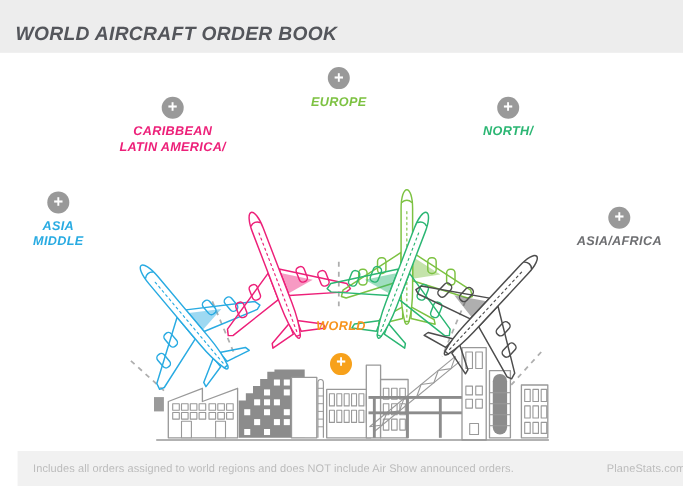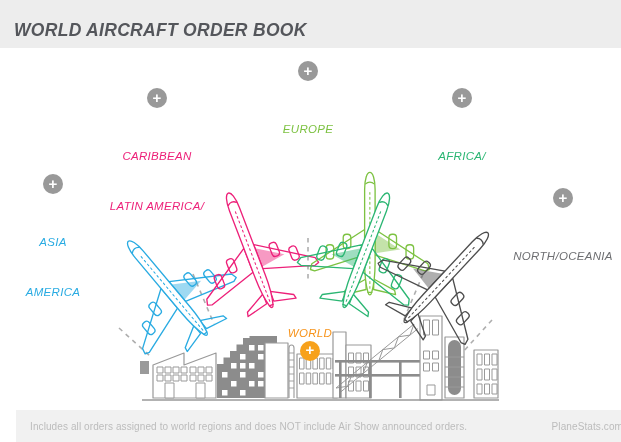--- a/index.html
+++ b/index.html
@@ -29,35 +29,35 @@
   .plane-eu  {left:246px;top:54px;}
   .plane-af  {left:384px;top:97px; transform:scaleX(-1) rotate(-21deg);}
   .plane-as  {left:472px;top:157px;transform:scaleX(-1) rotate(-43deg);}
   
   .region{
     position:absolute;display:flex;flex-direction:column;align-items:center;
     gap:6px;text-align:center;
   }
   .region .labels{display:flex;flex-direction:column;}
   .region .labels span{
-    display:block;font-size:11.5px;font-weight:normal;font-style:italic;
-    line-height:1.2;letter-spacing:.3px;white-space:nowrap;margin-top:36px;
+    display:block;font-size:11.5px;font-weight:bold;font-style:italic;
+    line-height:1.2;letter-spacing:.3px;white-space:nowrap;
   }
   .plus{
     width:20px;height:20px;border-radius:50%;border:none;padding:0 0 2px 0;
     color:#fff;font-size:15px;font-weight:bold;line-height:1;
     display:flex;align-items:center;justify-content:center;cursor:pointer;
     font-family:"Liberation Sans",sans-serif;
   }
   .region-na{left:3px;  top:126px;width:100px;}
   .region-la{left:97px; top:40px; width:120px;}
   .region-eu{left:258px;top:13px; width:100px;}
   .region-af{left:402px;top:40px; width:120px;}
   .region-as{left:503px;top:140px;width:120px;}
-  .region-world{left:275px;top:243px;width:70px;gap:0;}
+  .region-world{left:275px;top:243px;width:70px;gap:16px;}
   
   .footer{
     position:absolute;left:16px;top:410px;width:621px;height:32px;background:#f1f1f1;
     display:flex;align-items:center;justify-content:space-between;
     box-sizing:border-box;padding:0 14px;
   }
   .footer span{font-size:10px;color:#bcbcbc;letter-spacing:.1px;}
 </style>
 </head>
 <body>
@@ -277,21 +277,21 @@
     <div class="plane plane-as" style="color: rgb(77, 77, 77);">
       <svg viewBox="-65 -70 130 145">
           <use href="#jet"></use>
         </svg>
     </div>
 
     <div class="region region-na" style="color: rgb(41, 171, 226);">
       <button class="plus" style="background-color: rgb(153, 153, 153);">+</button>
       <div class="labels">
         <span>ASIA</span>
-        <span>AMERICA</span>
+        <span>MIDDLE</span>
       </div>
     </div>
 
     <div class="region region-la" style="color: rgb(237, 32, 121);">
       <button class="plus" style="background-color: rgb(153, 153, 153);">+</button>
       <div class="labels">
         <span>CARIBBEAN</span>
         <span>LATIN AMERICA/</span>
       </div>
     </div>
@@ -299,28 +299,28 @@
     <div class="region region-eu" style="color: rgb(125, 194, 66);">
       <button class="plus" style="background-color: rgb(153, 153, 153);">+</button>
       <div class="labels">
         <span>EUROPE</span>
       </div>
     </div>
 
     <div class="region region-af" style="color: rgb(43, 182, 115);">
       <button class="plus" style="background-color: rgb(153, 153, 153);">+</button>
       <div class="labels">
-        <span>AFRICA/</span>
+        <span>NORTH/</span>
       </div>
     </div>
 
     <div class="region region-as" style="color: rgb(109, 110, 113);">
       <button class="plus" style="background-color: rgb(153, 153, 153);">+</button>
       <div class="labels">
-        <span>NORTH/OCEANIA</span>
+        <span>ASIA/AFRICA</span>
       </div>
     </div>
 
     <div class="region region-world" style="color: rgb(247, 148, 29);">
       <div class="labels">
         <span>WORLD</span>
       </div>
       <button class="plus" style="background-color: rgb(247, 161, 27);">+</button>
     </div>
 

